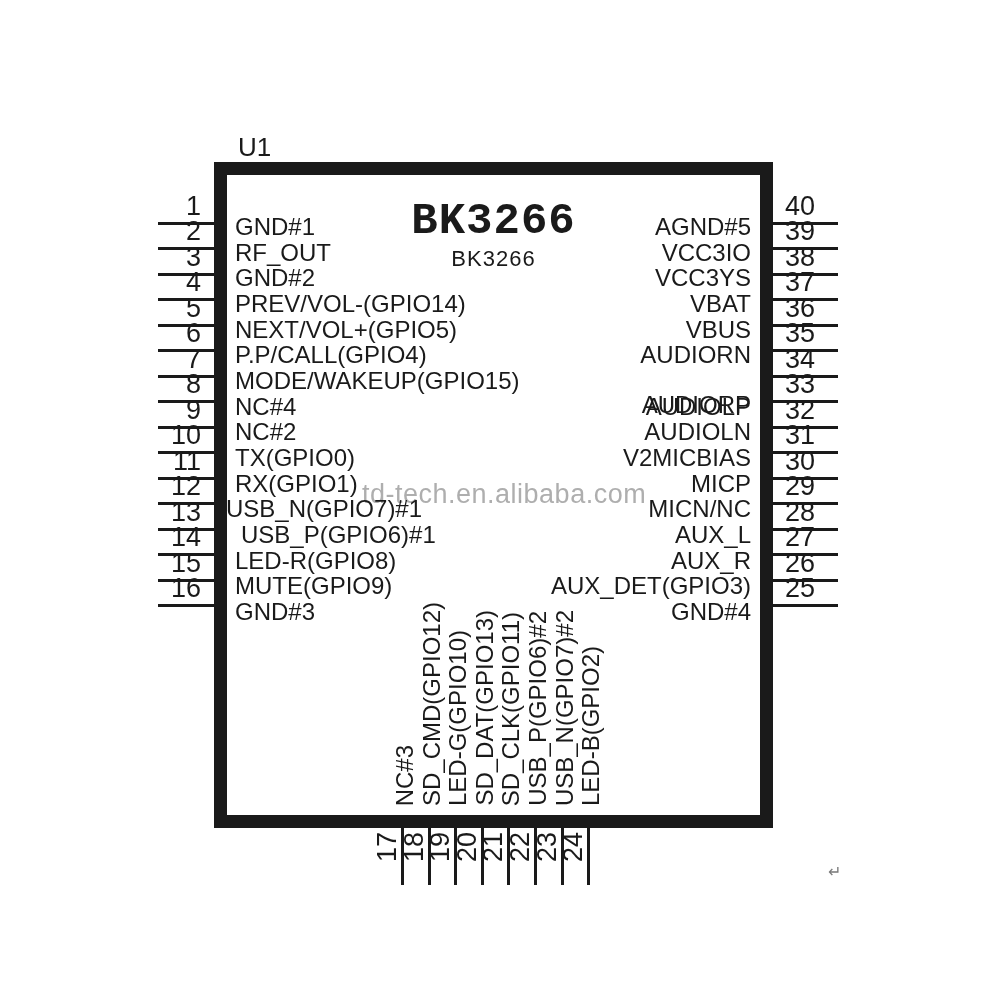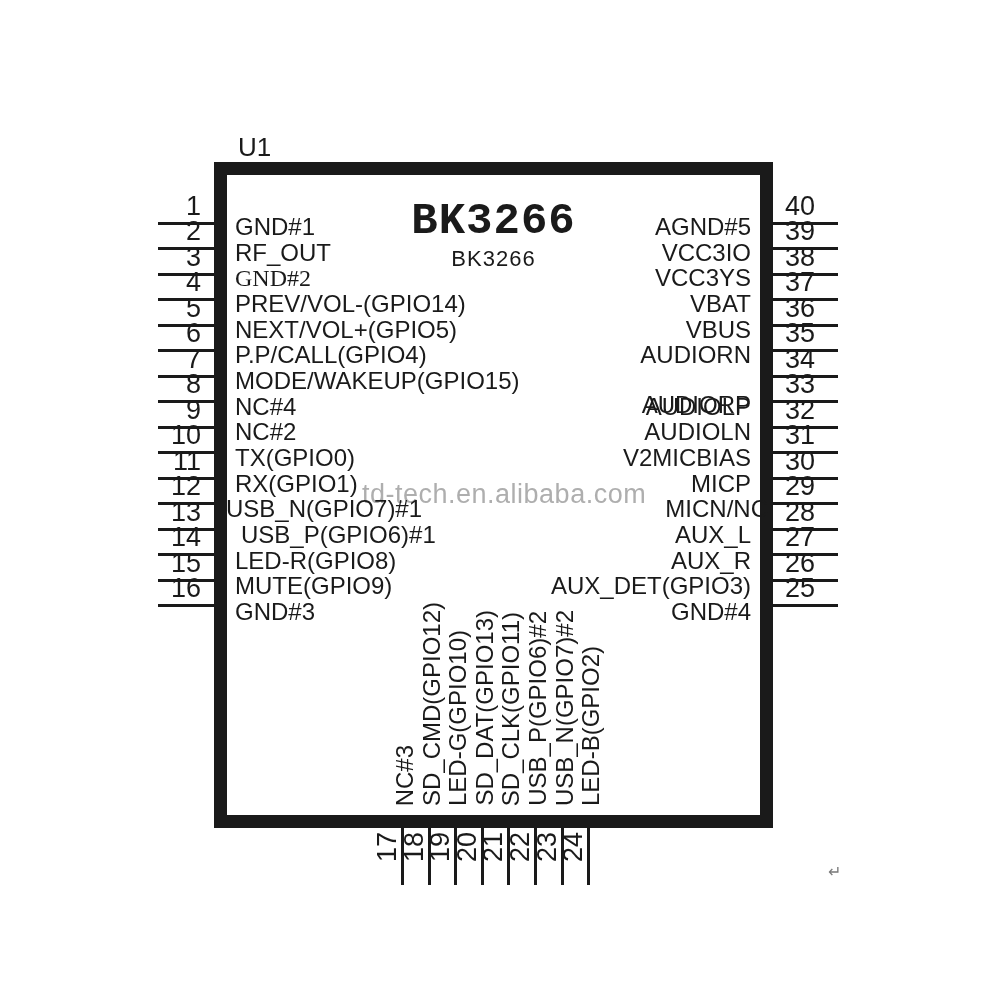--- a/index.html
+++ b/index.html
@@ -101,21 +101,21 @@
 
   <div id="pins-left">
       <div class="abs pin-line-h" style="left: 158px; top: 221.5px; width: 57px;"></div>
       <div class="abs pin-num" style="left: 141px; top: 191.5px; width: 60px; text-align: right;">1</div>
       <div class="abs pin-label" style="left: 235px; top: 213px;">GND#1</div>
       <div class="abs pin-line-h" style="left: 158px; top: 247px; width: 57px;"></div>
       <div class="abs pin-num" style="left: 141px; top: 217px; width: 60px; text-align: right;">2</div>
       <div class="abs pin-label" style="left: 235px; top: 238.67px;">RF_OUT</div>
       <div class="abs pin-line-h" style="left: 158px; top: 272.5px; width: 57px;"></div>
       <div class="abs pin-num" style="left: 141px; top: 242.5px; width: 60px; text-align: right;">3</div>
-      <div class="abs pin-label" style="left: 235px; top: 264.34px; font-family: Liberation Serif, serif;">GND#2</div>
+      <div class="abs pin-label" style="left: 235px; top: 264.34px;">GND#2</div>
       <div class="abs pin-line-h" style="left: 158px; top: 298px; width: 57px;"></div>
       <div class="abs pin-num" style="left: 141px; top: 268px; width: 60px; text-align: right;">4</div>
       <div class="abs pin-label" style="left: 235px; top: 290.01px;">PREV/VOL-(GPIO14)</div>
       <div class="abs pin-line-h" style="left: 158px; top: 323.5px; width: 57px;"></div>
       <div class="abs pin-num" style="left: 141px; top: 293.5px; width: 60px; text-align: right;">5</div>
       <div class="abs pin-label" style="left: 235px; top: 315.68px;">NEXT/VOL+(GPIO5)</div>
       <div class="abs pin-line-h" style="left: 158px; top: 349px; width: 57px;"></div>
       <div class="abs pin-num" style="left: 141px; top: 319px; width: 60px; text-align: right;">6</div>
       <div class="abs pin-label" style="left: 235px; top: 341.35px;">P.P/CALL(GPIO4)</div>
       <div class="abs pin-line-h" style="left: 158px; top: 374.5px; width: 57px;"></div>
@@ -178,21 +178,21 @@
       <div class="abs pin-num" style="left: 785px; top: 395.5px; width: 60px; text-align: left;">32</div>
       <div class="abs pin-label" style="right: 249px; top: 418.36px; text-align: right;">AUDIOLN</div>
       <div class="abs pin-line-h" style="left: 772px; top: 451px; width: 66px;"></div>
       <div class="abs pin-num" style="left: 785px; top: 421px; width: 60px; text-align: left;">31</div>
       <div class="abs pin-label" style="right: 249px; top: 444.03px; text-align: right;">V2MICBIAS</div>
       <div class="abs pin-line-h" style="left: 772px; top: 476.5px; width: 66px;"></div>
       <div class="abs pin-num" style="left: 785px; top: 446.5px; width: 60px; text-align: left;">30</div>
       <div class="abs pin-label" style="right: 249px; top: 469.7px; text-align: right;">MICP</div>
       <div class="abs pin-line-h" style="left: 772px; top: 502px; width: 66px;"></div>
       <div class="abs pin-num" style="left: 785px; top: 472px; width: 60px; text-align: left;">29</div>
-      <div class="abs pin-label" style="right: 232px; top: 495.37px; text-align: right;">MICN/NC</div>
+      <div class="abs pin-label" style="right: 249px; top: 495.37px; text-align: right;">MICN/NC</div>
       <div class="abs pin-line-h" style="left: 772px; top: 527.5px; width: 66px;"></div>
       <div class="abs pin-num" style="left: 785px; top: 497.5px; width: 60px; text-align: left;">28</div>
       <div class="abs pin-label" style="right: 249px; top: 521.04px; text-align: right;">AUX_L</div>
       <div class="abs pin-line-h" style="left: 772px; top: 553px; width: 66px;"></div>
       <div class="abs pin-num" style="left: 785px; top: 523px; width: 60px; text-align: left;">27</div>
       <div class="abs pin-label" style="right: 249px; top: 546.71px; text-align: right;">AUX_R</div>
       <div class="abs pin-line-h" style="left: 772px; top: 578.5px; width: 66px;"></div>
       <div class="abs pin-num" style="left: 785px; top: 548.5px; width: 60px; text-align: left;">26</div>
       <div class="abs pin-label" style="right: 249px; top: 572.38px; text-align: right;">AUX_DET(GPIO3)</div>
       <div class="abs pin-line-h" style="left: 772px; top: 604px; width: 66px;"></div>

